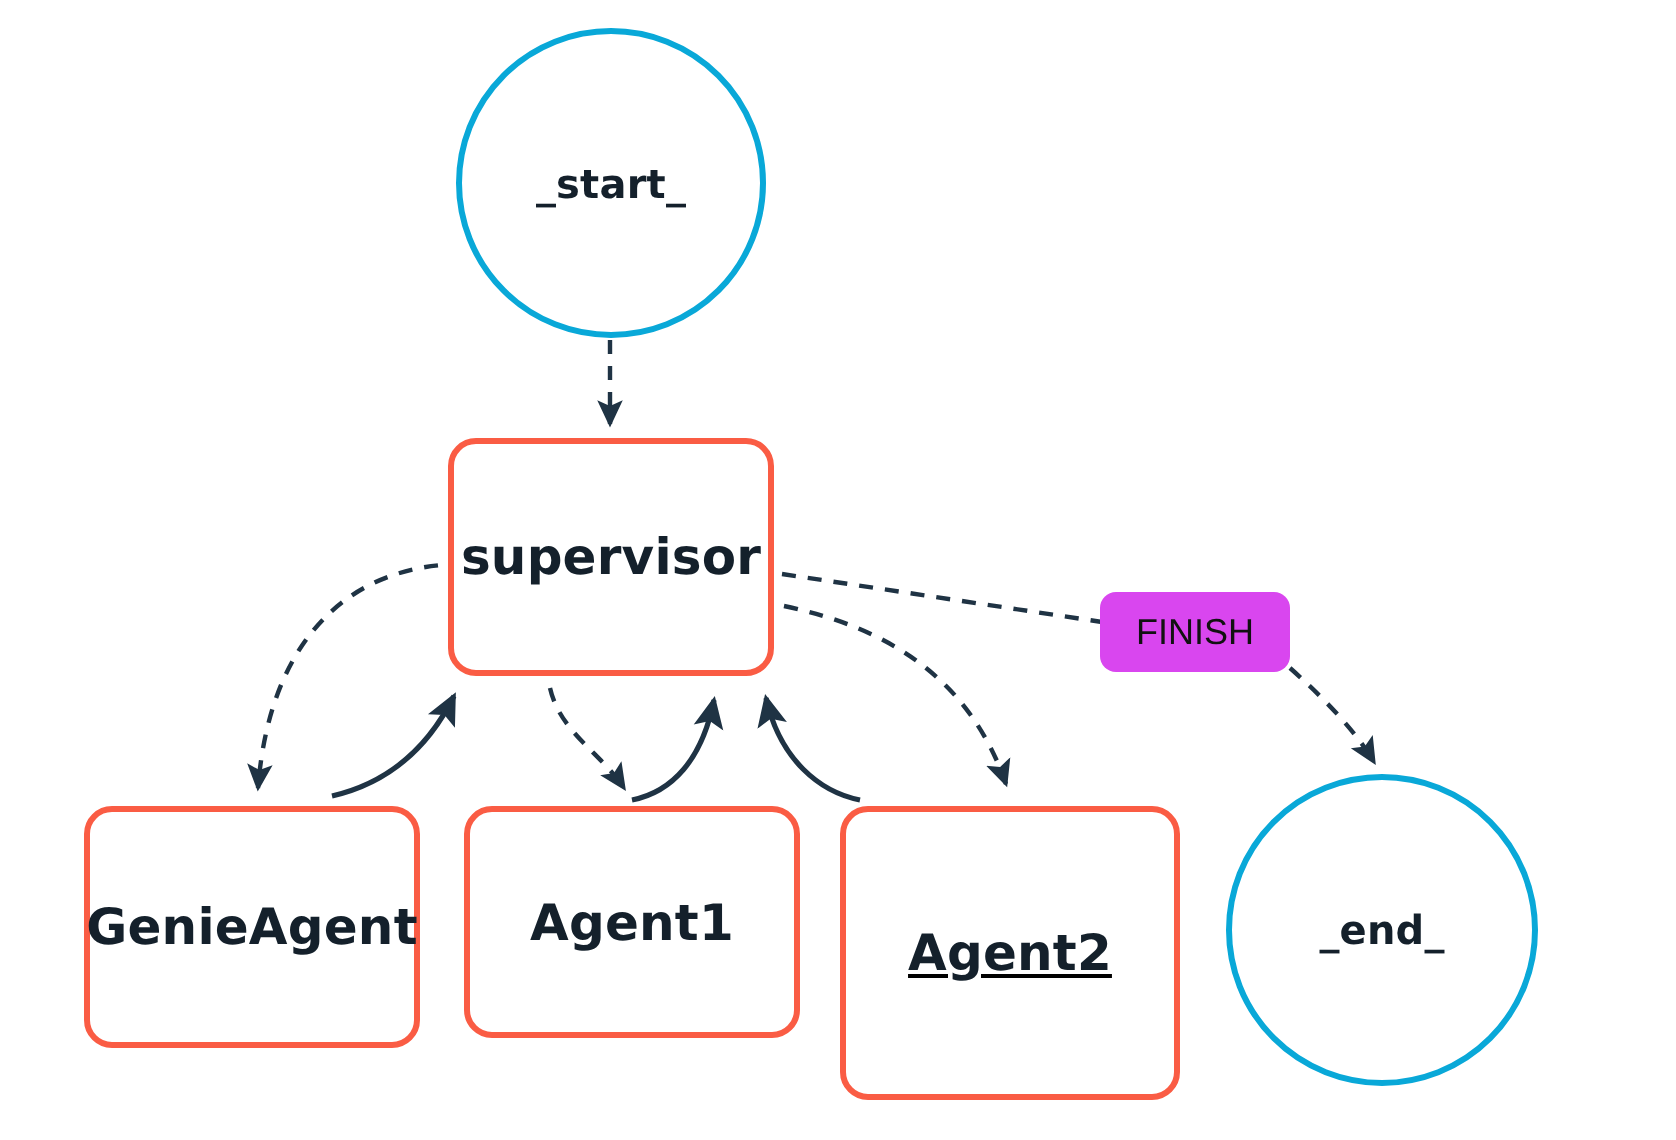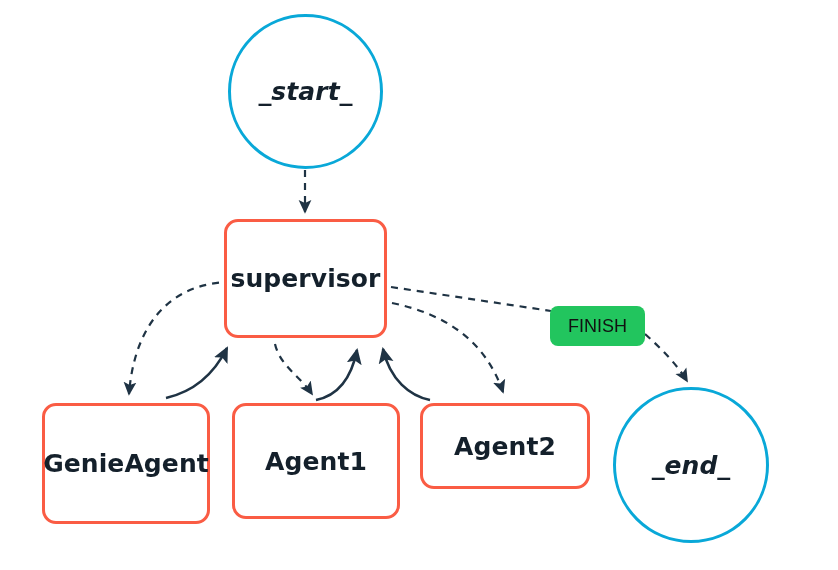--- a/index.html
+++ b/index.html
@@ -40,38 +40,37 @@
   .node-box {
     border: 3px solid #fa5c44;
     border-radius: 14px;
   }
   .node-label {
     font-weight: 700;
     color: #14202b;
     letter-spacing: 0.1px;
     white-space: nowrap;
   }
-  .label-terminal { font-size: 25px; font-style: italic; }
+  .label-terminal { font-size: 20px; }
   .label-supervisor { font-size: 25px; }
   .label-agent { font-size: 25px; }
   .edge-label {
     position: absolute;
     display: flex;
     align-items: center;
     justify-content: center;
-    background: #22c55e;
+    background: #d946ef;
     border-radius: 8px;
     color: #111111;
     font-size: 18px;
     font-weight: 400;
     font-family: "Liberation Sans", sans-serif;
     white-space: nowrap;
     z-index: 3;
     box-sizing: border-box;
-    margin-top: 10px;
   }
 </style>
 </head>
 <body>
 
 <div id="canvas">
 
   <svg id="edges" viewBox="0 0 838 570" xmlns="http://www.w3.org/2000/svg">
     <defs>
       <marker id="arrowhead" markerWidth="7" markerHeight="7" refX="5.4" refY="3.2" orient="auto" markerUnits="strokeWidth">
@@ -107,21 +106,21 @@
   </div>
 
   <div class="node node-box" style="left:42px; top:403px; width:168px; height:121px;">
     <span class="node-label label-agent">GenieAgent</span>
   </div>
 
   <div class="node node-box" style="left:232px; top:403px; width:168px; height:116px;">
     <span class="node-label label-agent">Agent1</span>
   </div>
 
-  <div class="node node-box" style="left:420px; top:403px; width:170px; height:86px;">
+  <div class="node node-box" style="left:420px; top:403px; width:170px; height:147px;text-decoration:underline;">
     <span class="node-label label-agent">Agent2</span>
   </div>
 
   <div class="node node-terminal" style="left:613px; top:387px; width:156px; height:156px;text-align:center;">
     <span class="node-label label-terminal">_end_</span>
   </div>
 
   <div class="edge-label" style="left:550px; top:296px; width:95px; height:40px;">FINISH</div>
 
 </div>

